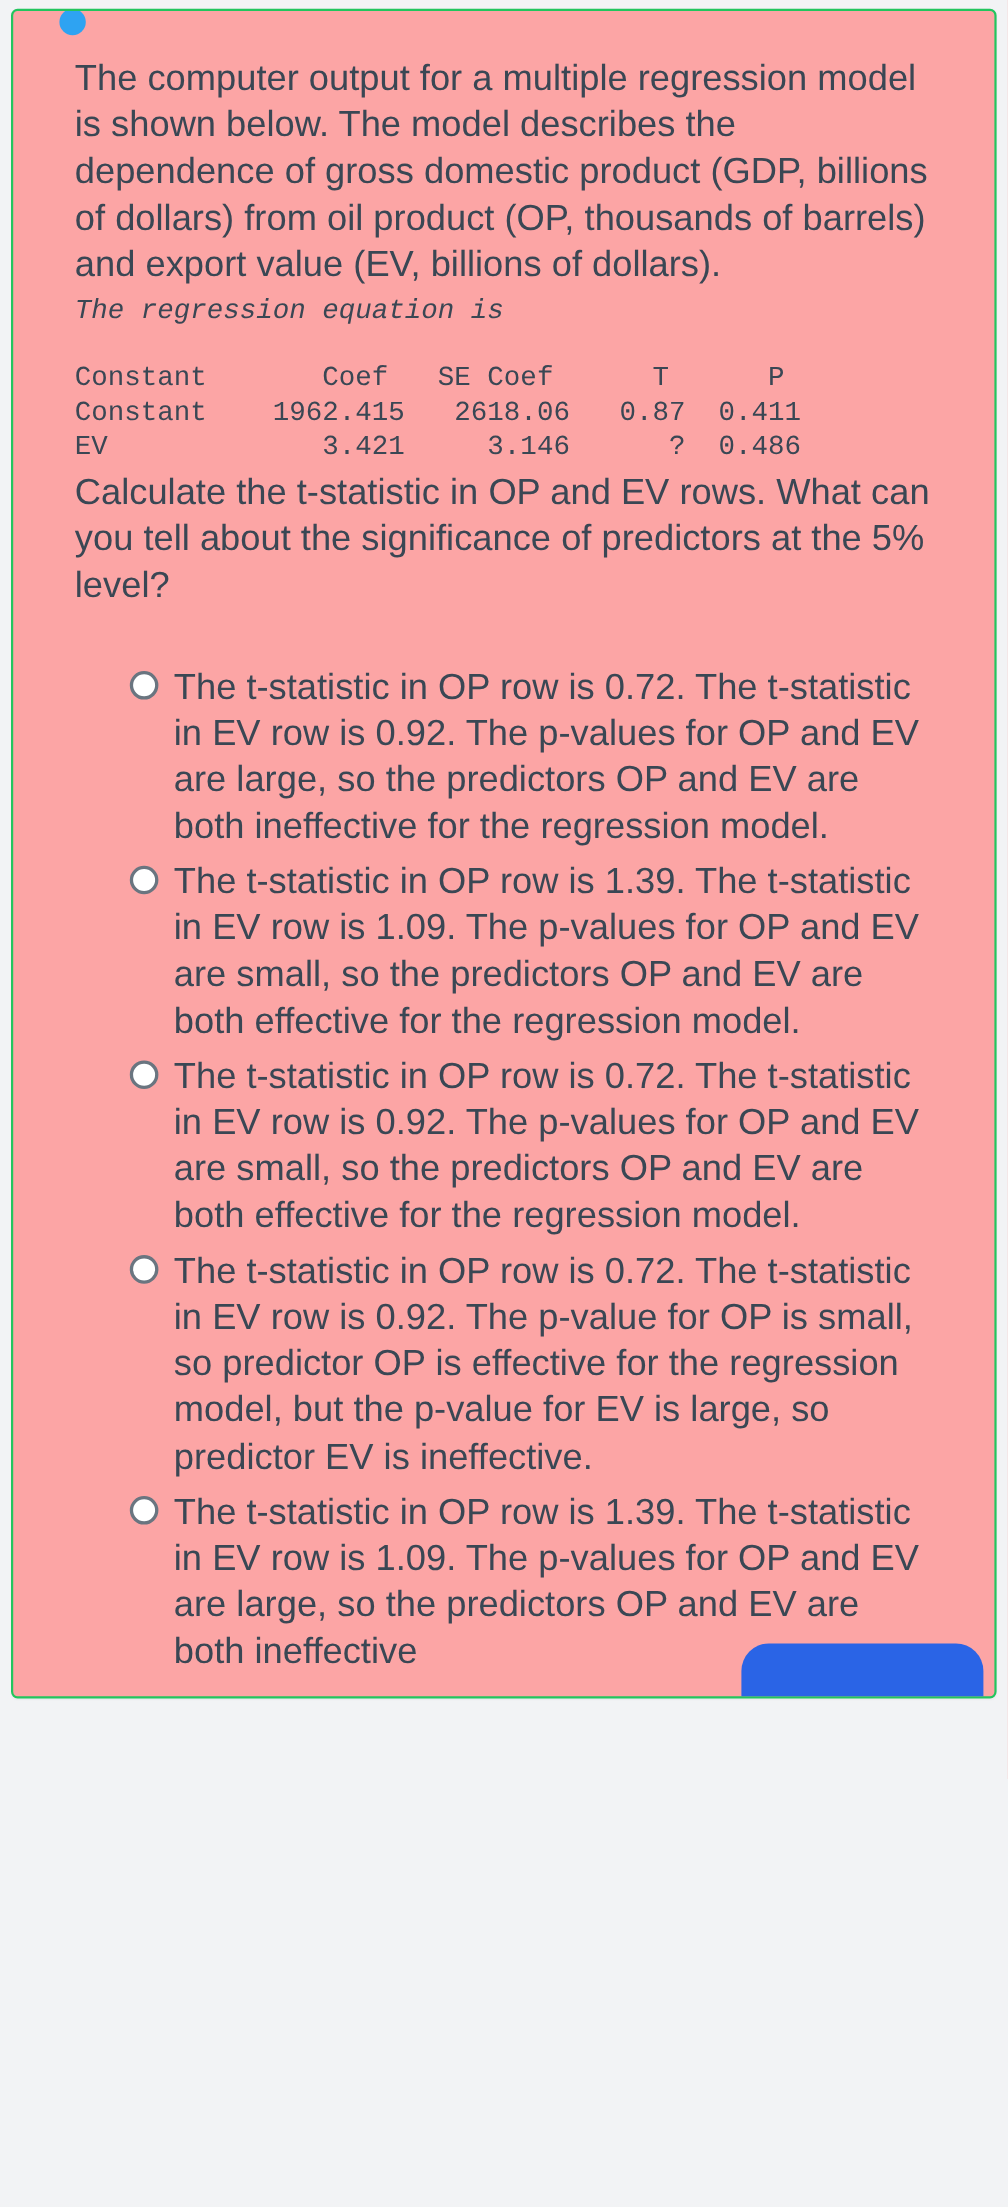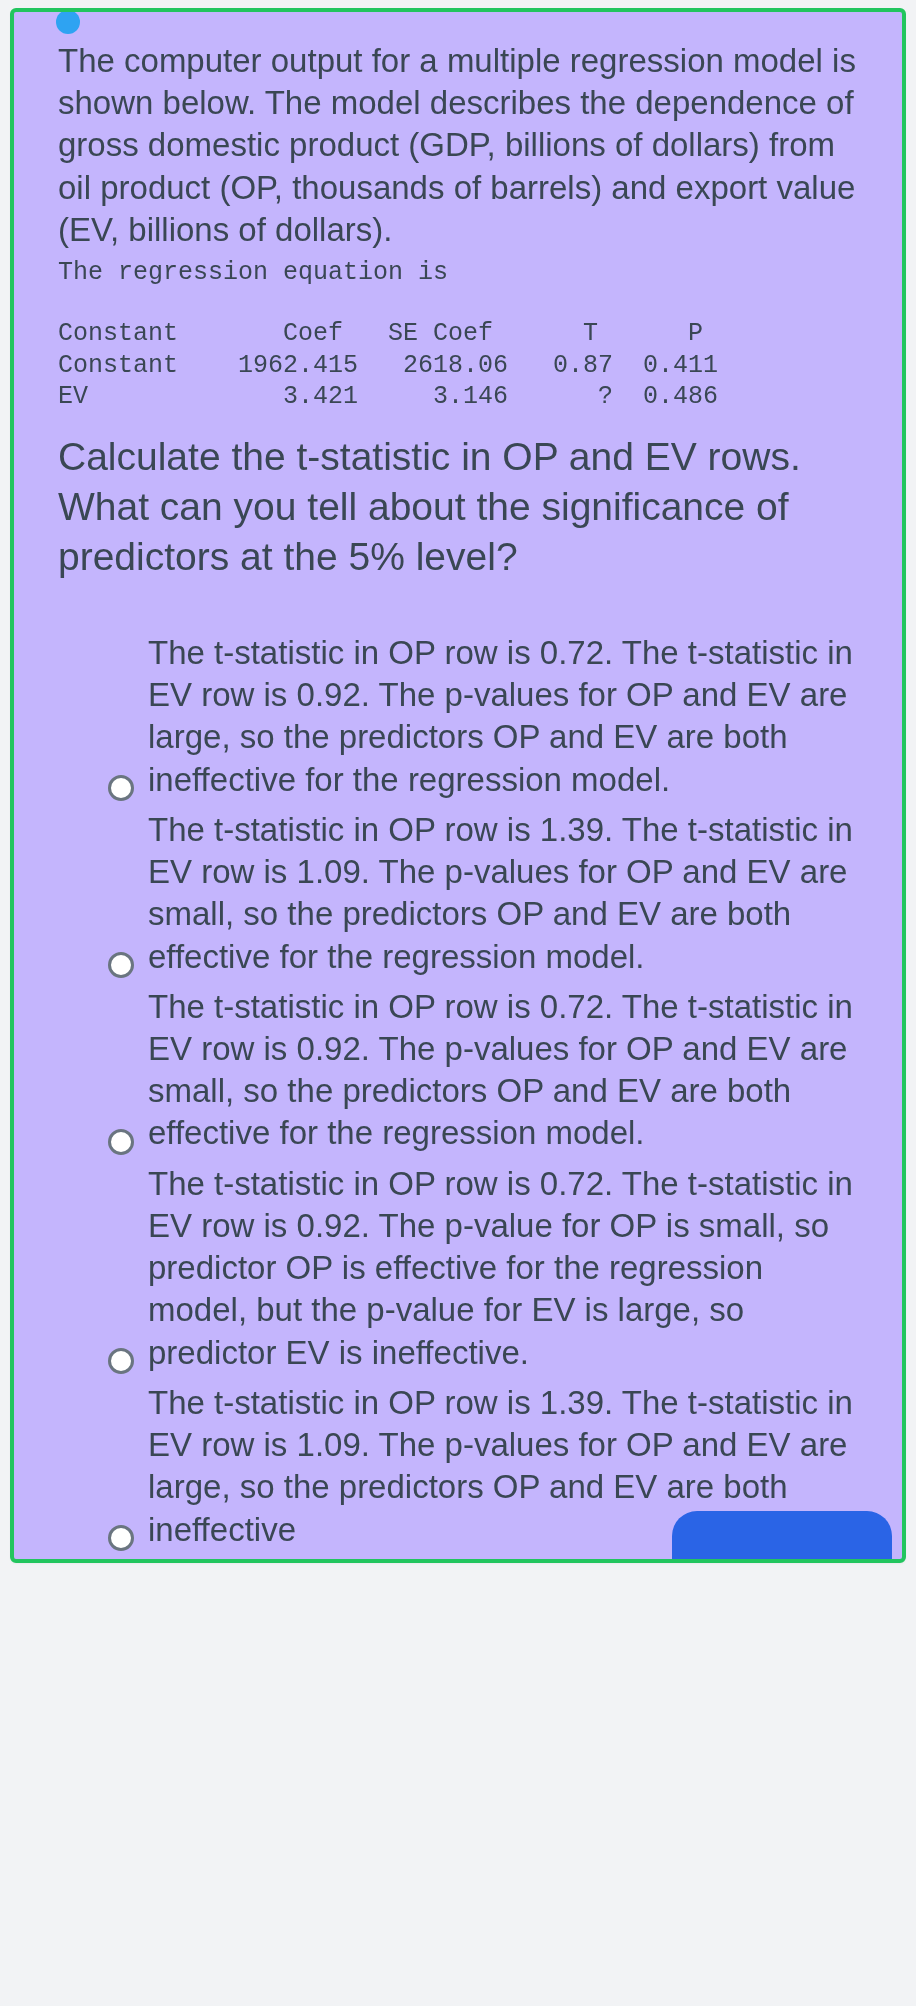--- a/index.html
+++ b/index.html
@@ -1,27 +1,27 @@
 <!DOCTYPE html>
 <html><head>
 <meta charset="utf-8">
 <style>
   html,body{margin:0;padding:0;background:#f2f3f5;}
   body{font-family:"Helvetica Neue",Helvetica,Arial,sans-serif;color:#3a4754;}
   .page{width:916px;margin:0 auto;min-height:2006px;box-sizing:border-box;padding:8px 10px;}
-  .card{background:#c4b5fd;border:4px solid #22c55e;border-radius:6px;box-shadow:0 1px 2px rgba(0,0,0,0.04);position:relative;padding:0;overflow:hidden;}
+  .card{background:#fca5a5;border:2px solid #22c55e;border-radius:6px;box-shadow:0 1px 2px rgba(0,0,0,0.04);position:relative;padding:12px;overflow:hidden;}
   .dot{position:absolute;top:-2px;left:42px;width:24px;height:24px;border-radius:50%;background:#2ea3f2;}
   .qwrap{padding:28px 44px 10px 44px;}
   .prompt{font-size:33px;line-height:1.28;color:#3a4754;font-weight:400;}
-  .prompt2{font-size:39px;line-height:1.28;color:#3a4754;font-weight:400;margin-top:20px;}
+  .prompt2{font-size:33px;line-height:1.28;color:#3a4754;font-weight:400;margin-top:4px;}
   .mono{font-family:"Courier New",Courier,monospace;font-size:25px;line-height:1.25;color:#3a4754;white-space:pre;letter-spacing:0;}
-  .mono-block{margin-top:6px;}
+  .mono-block{margin-top:6px;font-style:italic;}
   .table-block{margin-top:30px;}
   .options{padding:40px 44px 0 94px;}
-  .opt{display:flex;align-items:flex-end;margin-bottom:8px;}
+  .opt{display:flex;align-items:flex-start;margin-bottom:8px;}
   .radio{flex:0 0 auto;width:26px;height:26px;border:3px solid #6a7580;border-radius:50%;box-sizing:border-box;margin-top:7px;margin-right:14px;background:#fff;}
   .opt-text{font-size:33px;line-height:1.28;color:#3a4754;}
   
   .pill{position:absolute;right:10px;bottom:-2px;width:220px;height:50px;background:#2a64e6;border-radius:25px 25px 0 0;}
 </style>
 </head>
 <body>
 
 <div class="page">
   <div class="card">

